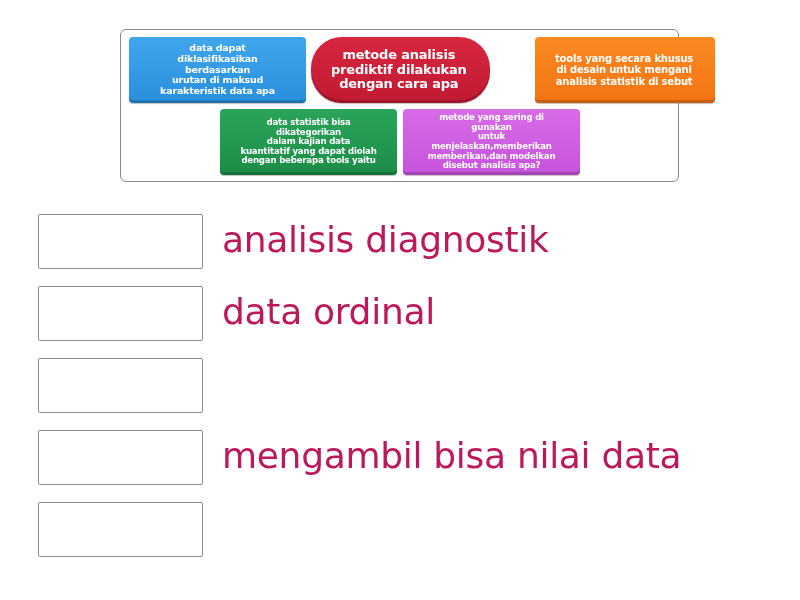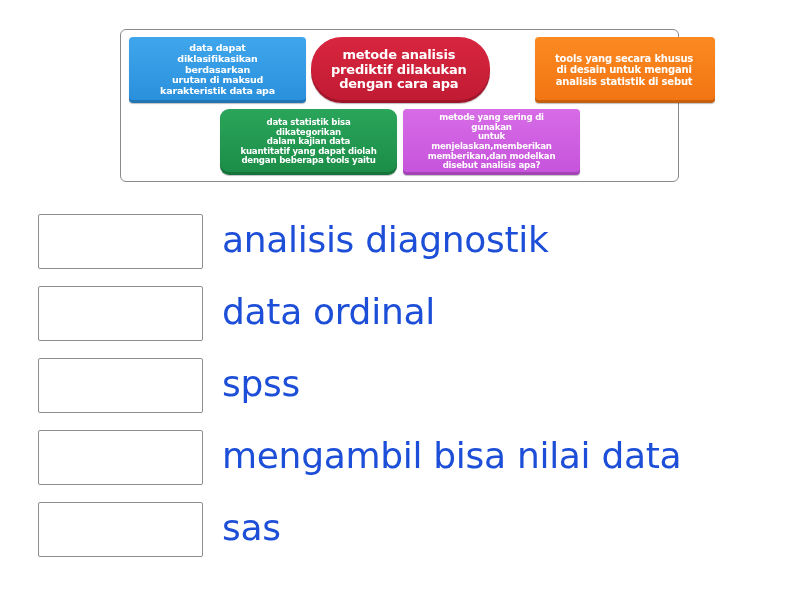--- a/index.html
+++ b/index.html
@@ -14,21 +14,21 @@
   .tile span { display:block; white-space:pre-line; }
   .t-blue { background:linear-gradient(#3fa6ec,#2a8fdc); }
   .t-red { background:linear-gradient(#d8263f,#c11a33);border-radius:31px; }
   .t-orange { background:linear-gradient(#fb8a22,#f27412); }
   .t-green { background:linear-gradient(#2aa55a,#1b8c47); }
   .t-purple { background:linear-gradient(#d76ce6,#c653dc); }
   .row { position:absolute; left:38px; height:56px; width:760px; }
   .slot { position:absolute; left:0; top:0; width:165px; height:55px; box-sizing:border-box;
           border:1px solid #8e8e8e; border-radius:2px; background:#fff; }
   .ans { position:absolute; left:184px; top:0; height:55px; line-height:52px; font-size:36px;
-         color:#1d4ed8; white-space:nowrap; font-family:"DejaVu Sans", sans-serif; letter-spacing:-0.3px; }
+         color:#be185d; white-space:nowrap; font-family:"DejaVu Sans", sans-serif; letter-spacing:-0.3px; }
 </style>
 </head>
 <body>
 
 <div class="bank">
   <div class="tile t-blue" style="left:8px;top:7px;width:177px;height:66px;font-size:9.5px;">
     <span>data dapat diklasifikasikan
 berdasarkan
 urutan di maksud
 karakteristik data apa</span>
@@ -36,21 +36,21 @@
   <div class="tile t-red" style="left:190px;top:7px;width:179px;height:66px;font-size:13px;">
     <span>metode analisis
 prediktif dilakukan
 dengan cara apa</span>
   </div>
   <div class="tile t-orange" style="left:373px;top:7px;width:180px;height:66px;font-size:10px;margin-left:41px;">
     <span>tools yang secara khusus
 di desain untuk mengani
 analisis statistik di sebut</span>
   </div>
-  <div class="tile t-green" style="left:99px;top:79px;width:177px;height:66px;font-size:8.6px;border-radius:9px;">
+  <div class="tile t-green" style="left:99px;top:79px;width:177px;height:66px;font-size:8.6px;">
     <span>data statistik bisa dikategorikan
 dalam kajian data
 kuantitatif yang dapat diolah
 dengan beberapa tools yaitu</span>
   </div>
   <div class="tile t-purple" style="left:282px;top:79px;width:177px;height:66px;font-size:8.6px;">
     <span>metode yang sering di gunakan
 untuk menjelaskan,memberikan
 memberikan,dan modelkan
 disebut analisis apa?</span>
@@ -60,22 +60,20 @@
 <div class="row" style="top:214px;">
   <div class="slot"></div>
   <div class="ans">analisis diagnostik</div>
 </div>
 <div class="row" style="top:286px;">
   <div class="slot"></div>
   <div class="ans">data ordinal</div>
 </div>
 <div class="row" style="top:358px;">
   <div class="slot"></div>
-  <div class="ans">spss</div>
 </div>
 <div class="row" style="top:430px;">
   <div class="slot"></div>
   <div class="ans">mengambil bisa nilai data</div>
 </div>
 <div class="row" style="top:502px;">
   <div class="slot"></div>
-  <div class="ans">sas</div>
 </div>
 
 </body></html>

